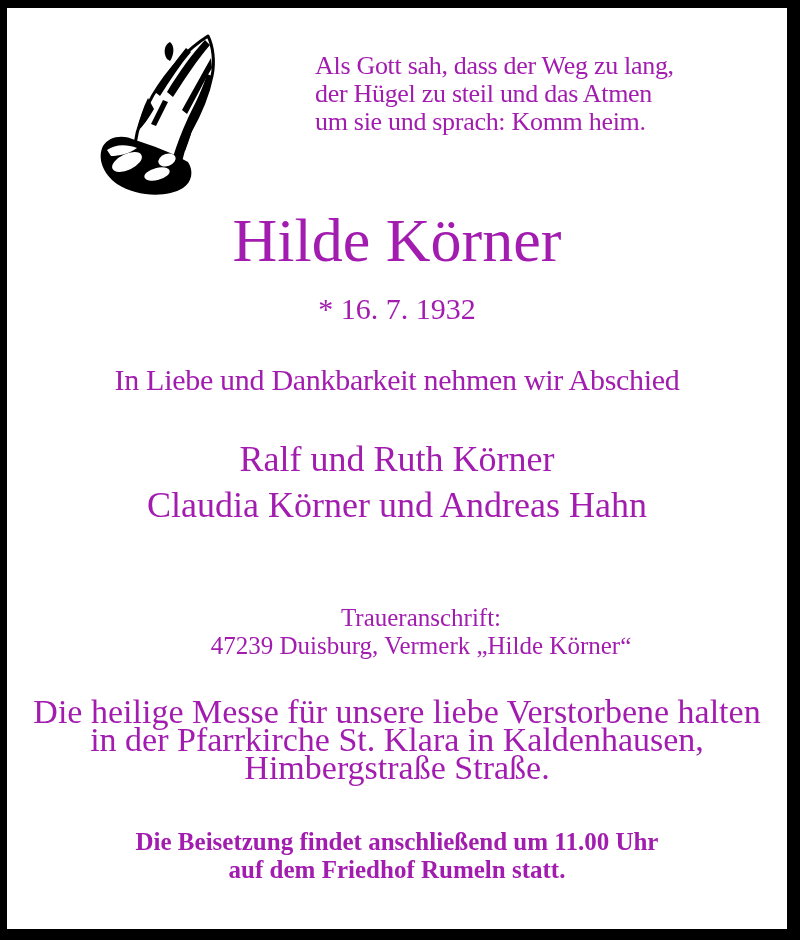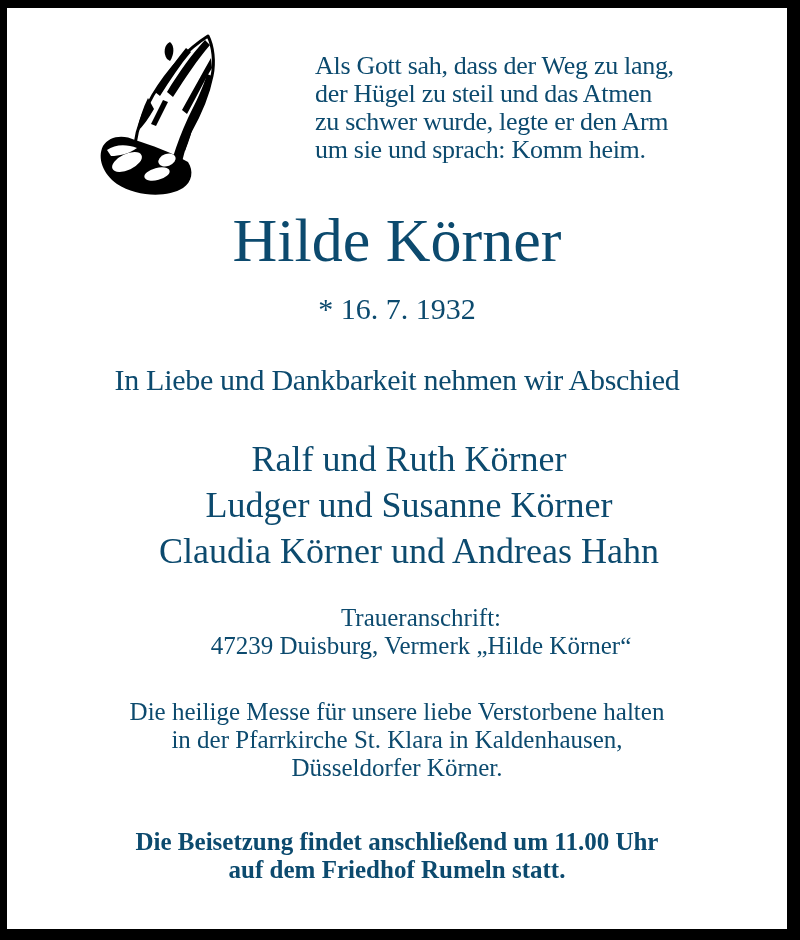--- a/index.html
+++ b/index.html
@@ -6,21 +6,21 @@
   .page {
     position: relative;
     width: 800px;
     height: 940px;
     box-sizing: border-box;
     background: #ffffff;
     border-style: solid;
     border-color: #000000;
     border-width: 8px 13px 11px 7px;
     font-family: "Liberation Serif", "DejaVu Serif", serif;
-    color: #0c4a6e;
+    color: #a21caf;
     overflow: hidden;
   }
   .abs { position: absolute; }
   .hands {
     left: 86px; top: 24px; width: 150px; height: 170px;
   }
   .poem {
     left: 308px; top: 44px;
     font-size: 26px; line-height: 28px;
     letter-spacing: -0.3px;
@@ -38,33 +38,33 @@
     font-size: 30px; line-height: 1.1;
   }
   .farewell {
     left: 0; top: 354px; width: 100%;
     text-align: center;
     font-size: 30px; line-height: 1.2;
     letter-spacing: -0.3px;
     font-family: Liberation Serif, serif;
   }
   .mourners {
-    left: 12px; top: 428px; width: 100%;
+    left: 0; top: 428px; width: 100%;
     text-align: center;
     font-size: 36px; line-height: 46px;
   }
   .address {
     left: 0; top: 596px; width: 100%;
     text-align: center;
     font-size: 25px; line-height: 28px; padding-left: 24px;
   }
   .mass {
     left: 0; top: 690px; width: 100%;
     text-align: center;
-    font-size: 25px; line-height: 28px;
+    font-size: 34px; line-height: 28px;
   }
   .burial {
     left: 0; top: 820px; width: 100%;
     text-align: center;
     font-size: 25px; line-height: 28px; font-weight: bold;
   }
   .line { display: block; }
 </style>
 </head>
 <body>
@@ -93,47 +93,45 @@
       <ellipse cx="34" cy="130" rx="16" ry="8" fill="#ffffff" transform="rotate(-25 34 130)"></ellipse>
       <ellipse cx="64" cy="142" rx="13" ry="6" fill="#ffffff" transform="rotate(-15 64 142)"></ellipse>
       <ellipse cx="74" cy="128" rx="9" ry="6" fill="#ffffff" transform="rotate(-20 74 128)"></ellipse>
       <path d="M14,118 C22,112 34,112 44,116 C36,122 26,124 18,124 Z" fill="#ffffff"></path>
     </svg>
   </div>
 
   <div class="abs poem">
     <span class="line">Als Gott sah, dass der Weg zu lang,</span>
     <span class="line">der Hügel zu steil und das Atmen</span>
-    <span class="line">zu schwer wurde, legte er den Arm</span>
     <span class="line">um sie und sprach: Komm heim.</span>
   </div>
 
   <div class="abs name">Hilde Körner</div>
 
   <div class="abs dates">
     <span>* 16. 7. 1932</span>
   </div>
 
   <div class="abs farewell">In Liebe und Dankbarkeit nehmen wir Abschied</div>
 
   <div class="abs mourners">
     <span class="line">Ralf und Ruth Körner</span>
-    <span class="line">Ludger und Susanne Körner</span>
     <span class="line">Claudia Körner und Andreas Hahn</span>
   </div>
 
   <div class="abs address">
     <span class="line">Traueranschrift:</span>
     <span class="line">47239 Duisburg, Vermerk „Hilde Körner“</span>
   </div>
 
   <div class="abs mass">
     <span class="line">Die heilige Messe für unsere liebe Verstorbene halten</span>
     <span class="line">in der Pfarrkirche St. Klara in Kaldenhausen,</span>
-    <span class="line">Düsseldorfer Körner.</span>
+    <span class="line">Himbergstraße Straße.</span>
   </div>
 
   <div class="abs burial">
     <span class="line">Die Beisetzung findet anschließend um 11.00 Uhr</span>
     <span class="line">auf dem Friedhof Rumeln statt.</span>
   </div>
 
 </div>
 
 </body></html>

